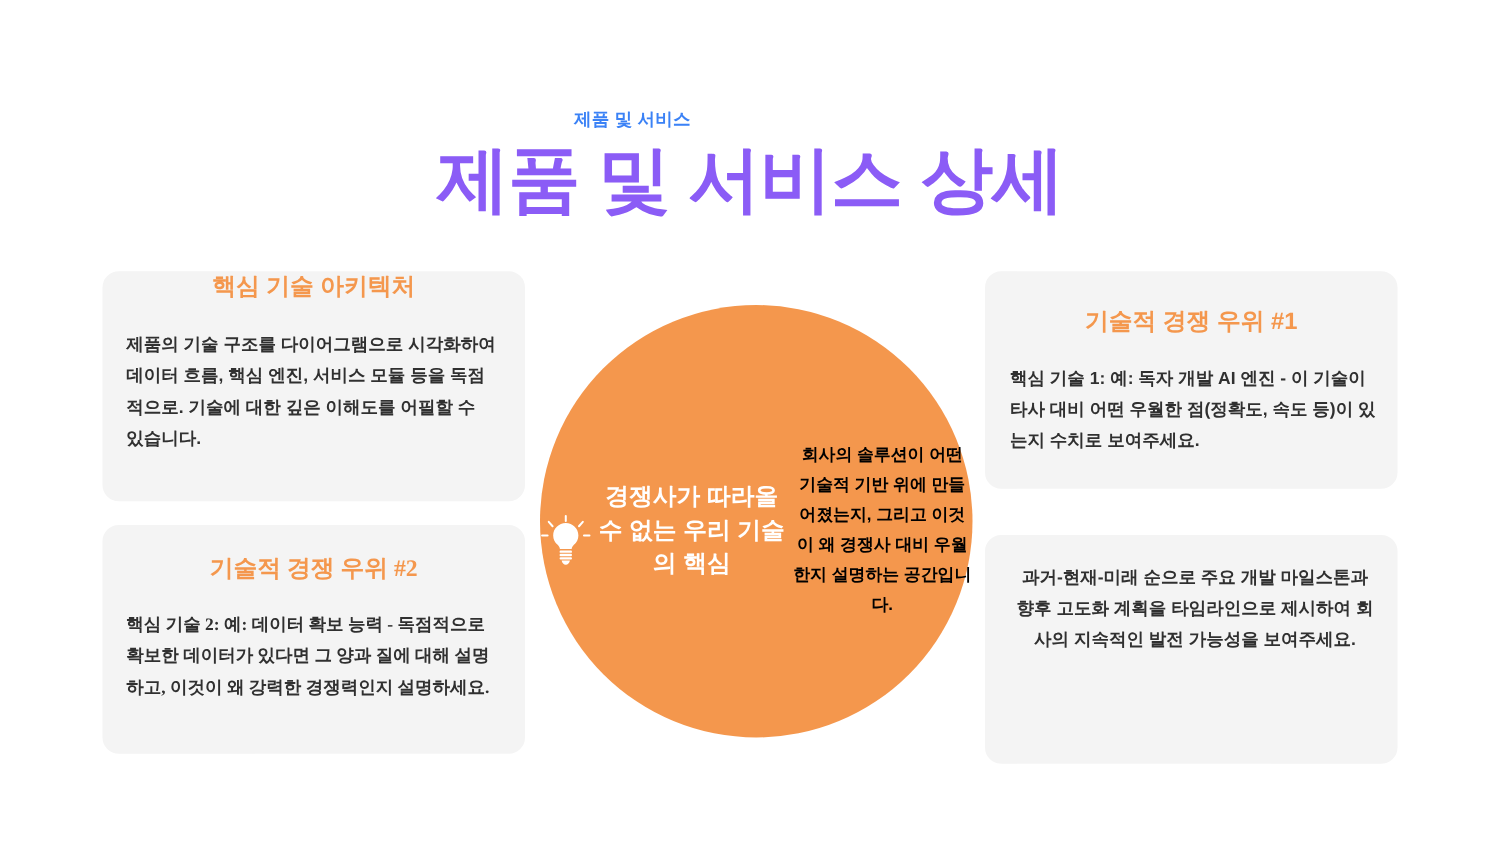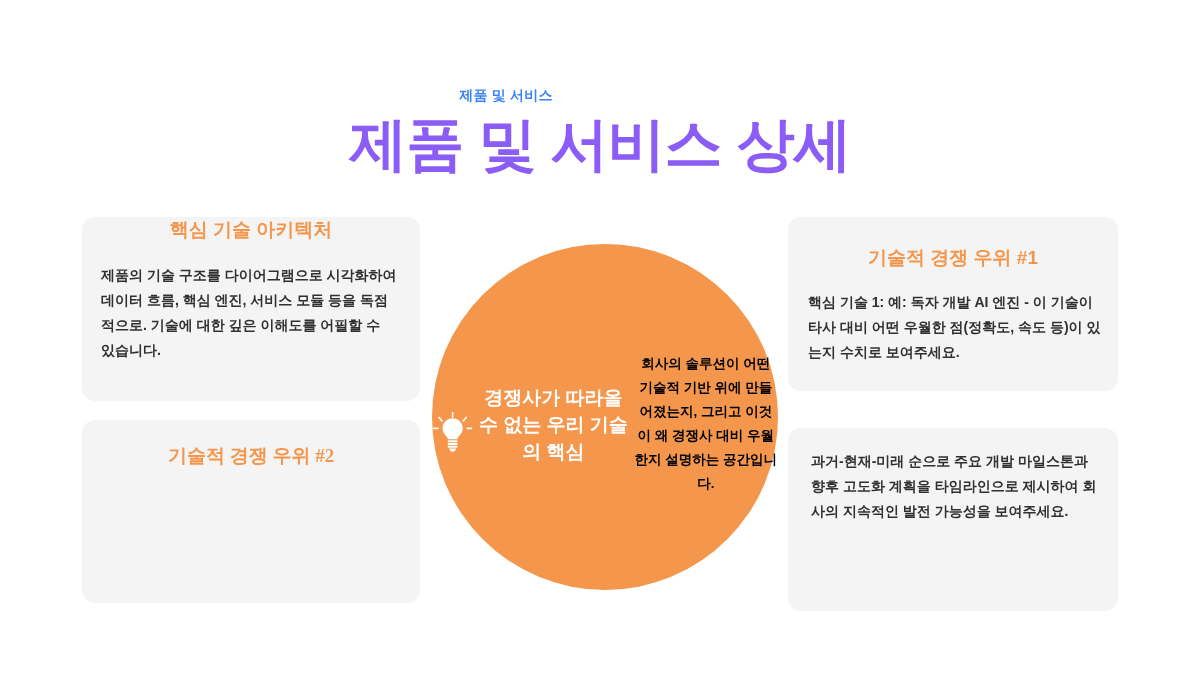--- a/index.html
+++ b/index.html
@@ -78,21 +78,21 @@
   .card-bl { left: 82px;  top: 420px; width: 338px; height: 183px; font-family: Liberation Serif, serif; }
   .card-bl .card-title { margin-top: 23px; }
   .card-bl .card-body  { margin: 19px 0 0 19px; width: 302px; }
 
   .card-tr { left: 788px; top: 217px; width: 330px; height: 174px; }
   .card-tr .card-title { margin-top: 28px; }
   .card-tr .card-body  { margin: 19px 0 0 20px; width: 295px; }
 
   .card-br { left: 788px; top: 428px; width: 330px; height: 183px; }
   .card-br .card-title { margin-top: 27px; }
-  .card-br .card-body  { margin: 21px 0 12px 23px; width: 290px; }
+  .card-br .card-body  { margin: 21px 0 12px 23px; width: 290px; text-align: center; }
 
   
   .circle {
     position: absolute;
     left: 432px;
     top: 244px;
     width: 346px;
     height: 346px;
     border-radius: 50%;
     background: #f4974d;
@@ -132,20 +132,21 @@
   <div class="eyebrow">제품 및 서비스</div>
   <div class="title">제품 및 서비스 상세</div>
 
   <div class="card card-tl">
     <div class="card-title">핵심 기술 아키텍처</div>
     <div class="card-body">제품의 기술 구조를 다이어그램으로 시각화하여 데이터 흐름, 핵심 엔진, 서비스 모듈 등을 독점적으로. 기술에 대한 깊은 이해도를 어필할 수 있습니다.</div>
   </div>
 
   <div class="card card-bl">
     <div class="card-title">기술적 경쟁 우위 #2</div>
+    <div class="card-body">핵심 기술 2: 예: 데이터 확보 능력 - 독점적으로 확보한 데이터가 있다면 그 양과 질에 대해 설명하고, 이것이 왜 강력한 경쟁력인지 설명하세요.</div>
   </div>
 
   <div class="card card-tr">
     <div class="card-title">기술적 경쟁 우위 #1</div>
     <div class="card-body">핵심 기술 1: 예: 독자 개발 AI 엔진 - 이 기술이 타사 대비 어떤 우월한 점(정확도, 속도 등)이 있는지 수치로 보여주세요.</div>
   </div>
 
   <div class="card card-br">
     <div class="card-body">과거-현재-미래 순으로 주요 개발 마일스톤과 향후 고도화 계획을 타임라인으로 제시하여 회사의 지속적인 발전 가능성을 보여주세요.</div>
   </div>

